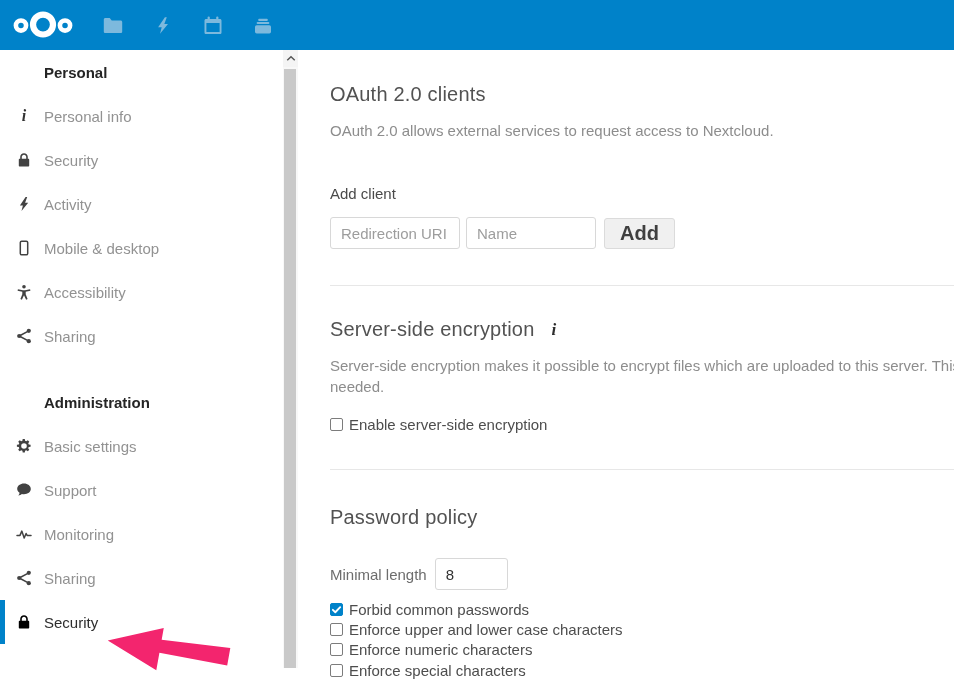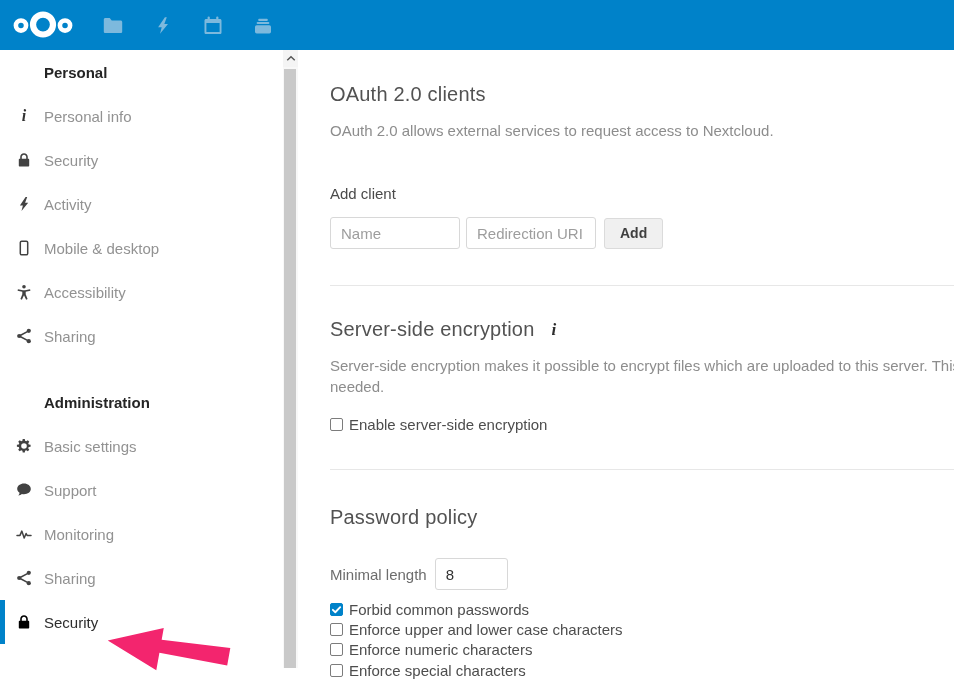--- a/index.html
+++ b/index.html
@@ -38,21 +38,21 @@
   h2{font-size:20px;font-weight:400;color:#525252;margin:0;letter-spacing:.2px;}
   .h2row{display:flex;align-items:center;}
   .info-i{font-family:"Liberation Serif",serif;font-style:italic;font-weight:700;font-size:17px;color:#2e2e2e;margin-left:17px;cursor:pointer;}
   .desc{font-size:15px;color:#8d8d8d;margin:14px 0 0;line-height:21px;}
   .desc.wide{width:1128px;}
   h3{font-size:15px;font-weight:400;color:#4a4a4a;margin:44px 0 0;}
   .sec-oauth{padding-top:33px;}
   .input-row{margin-top:15px;display:flex;align-items:center;}
   input.text{height:32px;border:1px solid #d8d8d8;border-radius:3px;padding:0 10px;font-size:15px;color:#333;width:130px;margin-right:6px;font-family:"Liberation Sans",sans-serif;outline:none;}
   input.text::placeholder{color:#9d9d9d;}
-  .btn-add{height:31px;padding:0 15px;background:#f0f0f0;border:1px solid #dbdbdb;border-radius:3px;font-size:14px;font-weight:700;color:#3f3f3f;cursor:pointer;margin-left:2px;font-family:"Liberation Sans",sans-serif;}
+  .btn-add{height:31px;padding:0 15px;background:#f0f0f0;border:1px solid #dbdbdb;border-radius:3px;font-size:20px;font-weight:700;color:#3f3f3f;cursor:pointer;margin-left:2px;font-family:"Liberation Sans",sans-serif;}
   .divider{height:1px;background:#e7e7e7;margin-top:36px;}
   .sec-enc{margin-top:32px;}
   .sec-pass{margin-top:36px;}
   .cb-row{display:flex;align-items:center;margin-top:19px;cursor:pointer;}
   .cb{width:13px;height:13px;border:1px solid #7c7c7c;border-radius:2px;background:#fff;margin-right:6px;flex:0 0 13px;display:flex;align-items:center;justify-content:center;}
   .cb.checked{background:var(--accent);border-color:var(--accent);}
   .cb svg{width:11px;height:11px;}
   .cb-label{font-size:15px;color:#4d4d4d;}
   .minlen-row{margin-top:29px;display:flex;align-items:center;}
   .minlen-label{font-size:15px;color:#6d6d6d;}
@@ -222,22 +222,22 @@
   </div>
 </aside>
 
 <main class="main">
 
   <section class="sec-oauth">
     <h2>OAuth 2.0 clients</h2>
     <p class="desc">OAuth 2.0 allows external services to request access to Nextcloud.</p>
     <h3>Add client</h3>
     <div class="input-row">
+      <input type="text" class="text" placeholder="Redirection URI" style="">
       <input type="text" class="text" placeholder="Name" style="">
-      <input type="text" class="text" placeholder="Redirection URI" style="">
       <button class="btn-add">Add</button>
     </div>
   </section>
 
   <div class="divider"></div>
 
   <section class="sec-enc">
     <div class="h2row">
       <h2>Server-side encryption</h2>
       <span class="info-i">i</span>

